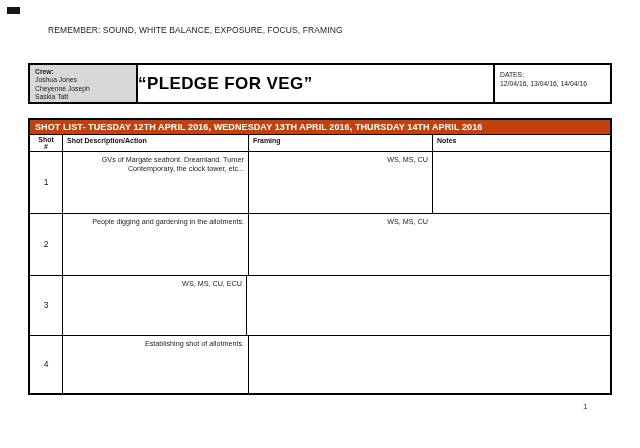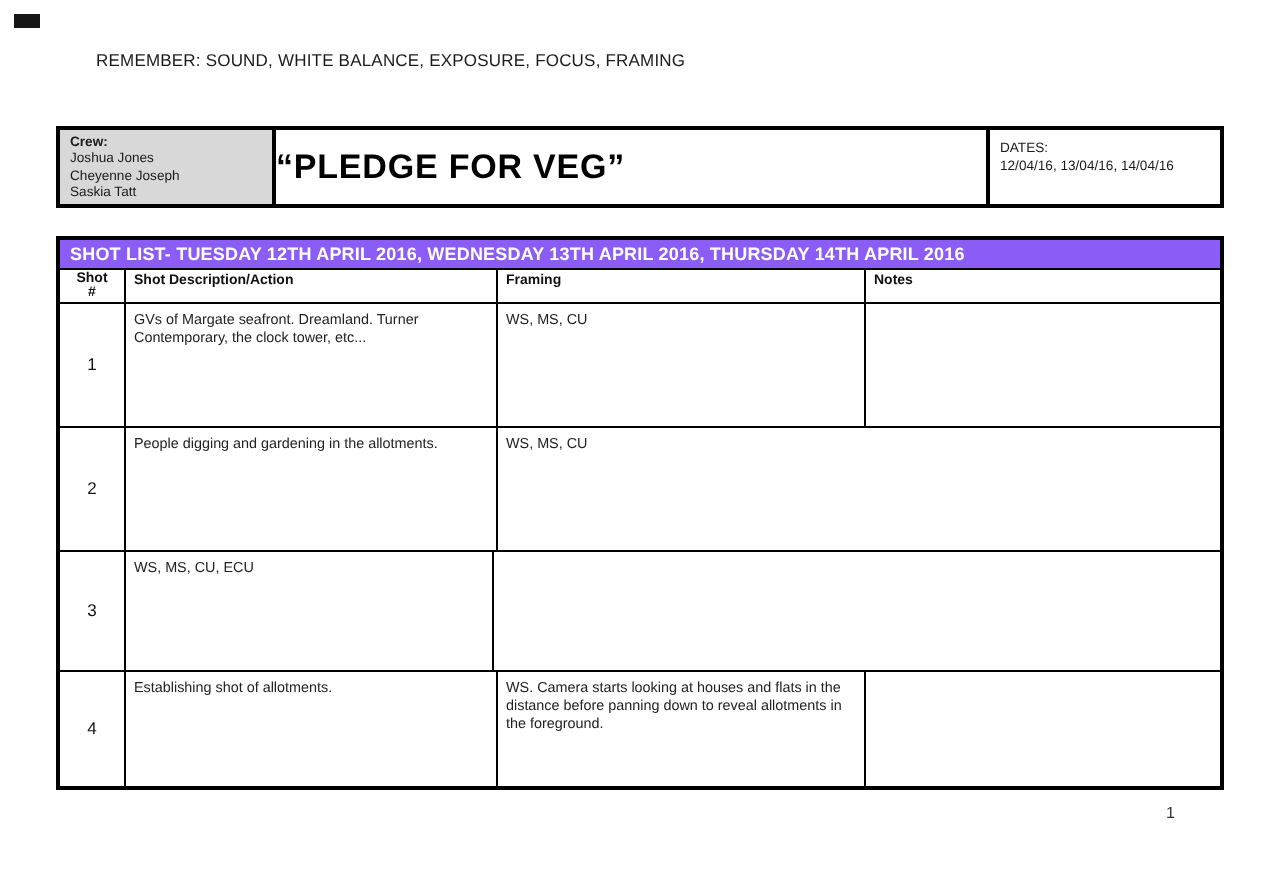--- a/index.html
+++ b/index.html
@@ -49,40 +49,40 @@
     padding: 6px 5px; font-size: 6.8px; line-height: 8.5px;
   }
 
   
   .shot-table {
     position: absolute; left: 28px; top: 118px;
     width: 584px; border: 2px solid #000;
     background: #fff;
   }
   .banner {
-    height: 14px; background: #8b5cf6; color: #ffffff;
+    height: 14px; background: #c2410c; color: #ffffff;
     font-size: 9px; font-weight: bold; line-height: 14px;
     padding-left: 5px; letter-spacing: 0.1px;
     white-space: nowrap; overflow: hidden;
   }
   .trow { display: flex; border-top: 1px solid #000; }
   .tcell { border-left: 1px solid #000; overflow: hidden; }
   .tcell:first-child { border-left: none; }
   .col-num  { width: 32px; display: flex; align-items: center; justify-content: center; }
   .col-desc { width: 186px; }
   .col-fram { width: 184px; }
   .col-note { width: 178px; }
   .pad { padding: 3px 4px; }
 
   .header-row { height: 17px; }
   .header-row .tcell { font-weight: bold; font-size: 7px; color: #111; }
   .header-row .col-num { flex-direction: column; line-height: 7.5px; justify-content: center; }
   .header-row .pad { padding-top: 2px; }
 
-  .body-row .tcell { font-size: 7.2px; line-height: 9px; color: #222; }
+  .body-row .tcell { font-size: 7.2px; line-height: 9px; color: #222; text-align: right; }
   .body-row .col-num { font-size: 8.5px; color: #111; }
   .row-1 { height: 62px; }
   .row-2 { height: 62px; }
   .row-3 { height: 60px; }
   .row-4 { height: 58px; }
 
   .page-number {
     position: absolute; left: 583px; top: 402px;
     font-size: 8px; color: #333;
   }
@@ -138,18 +138,17 @@
 
   <div class="trow body-row row-3">
     <div class="tcell col-num">3</div>
     <div class="tcell col-fram pad">WS, MS, CU, ECU</div>
     <div class="tcell col-note pad"></div>
   </div>
 
   <div class="trow body-row row-4">
     <div class="tcell col-num">4</div>
     <div class="tcell col-desc pad">Establishing shot of allotments.</div>
-    <div class="tcell col-fram pad">WS. Camera starts looking at houses and flats in the distance before panning down to reveal allotments in the foreground.</div>
     <div class="tcell col-note pad"></div>
   </div>
 </div>
 
 <div class="page-number">1</div>
 
 </body></html>

